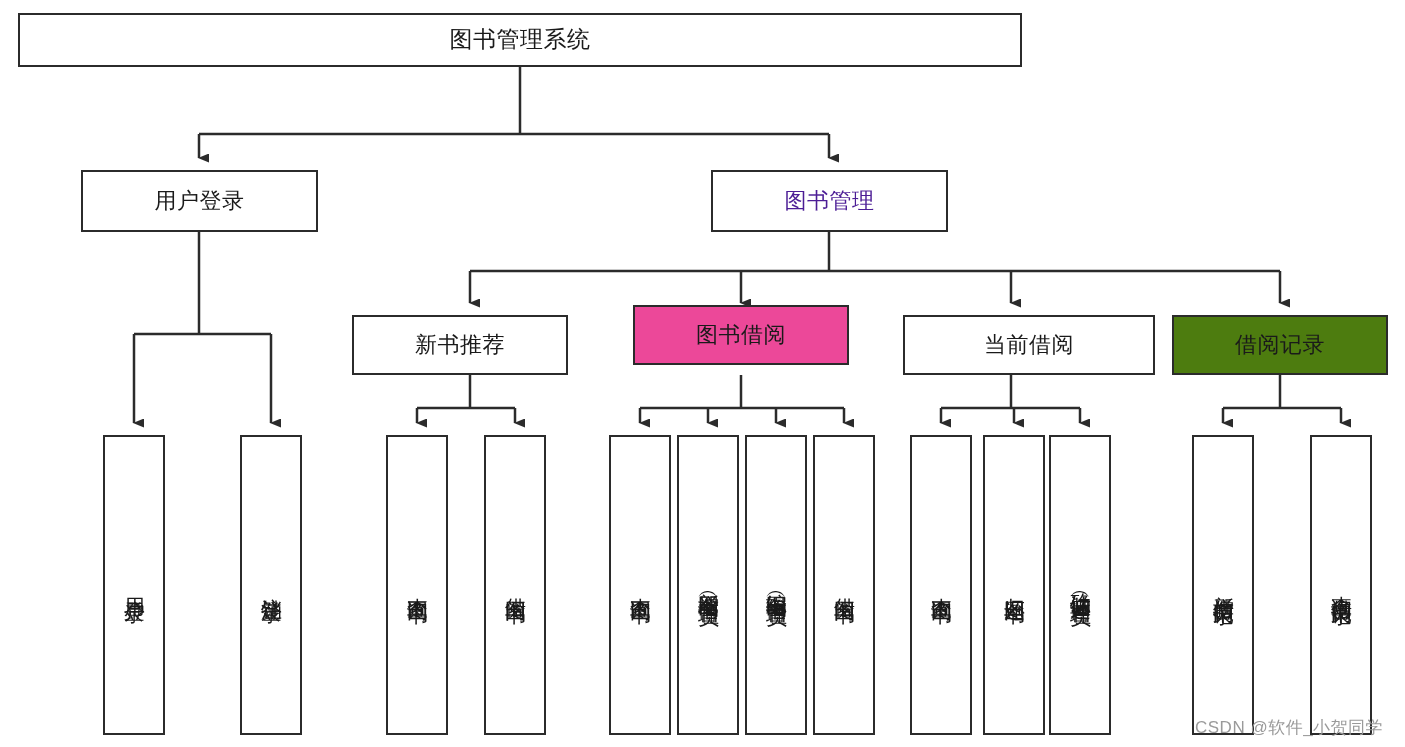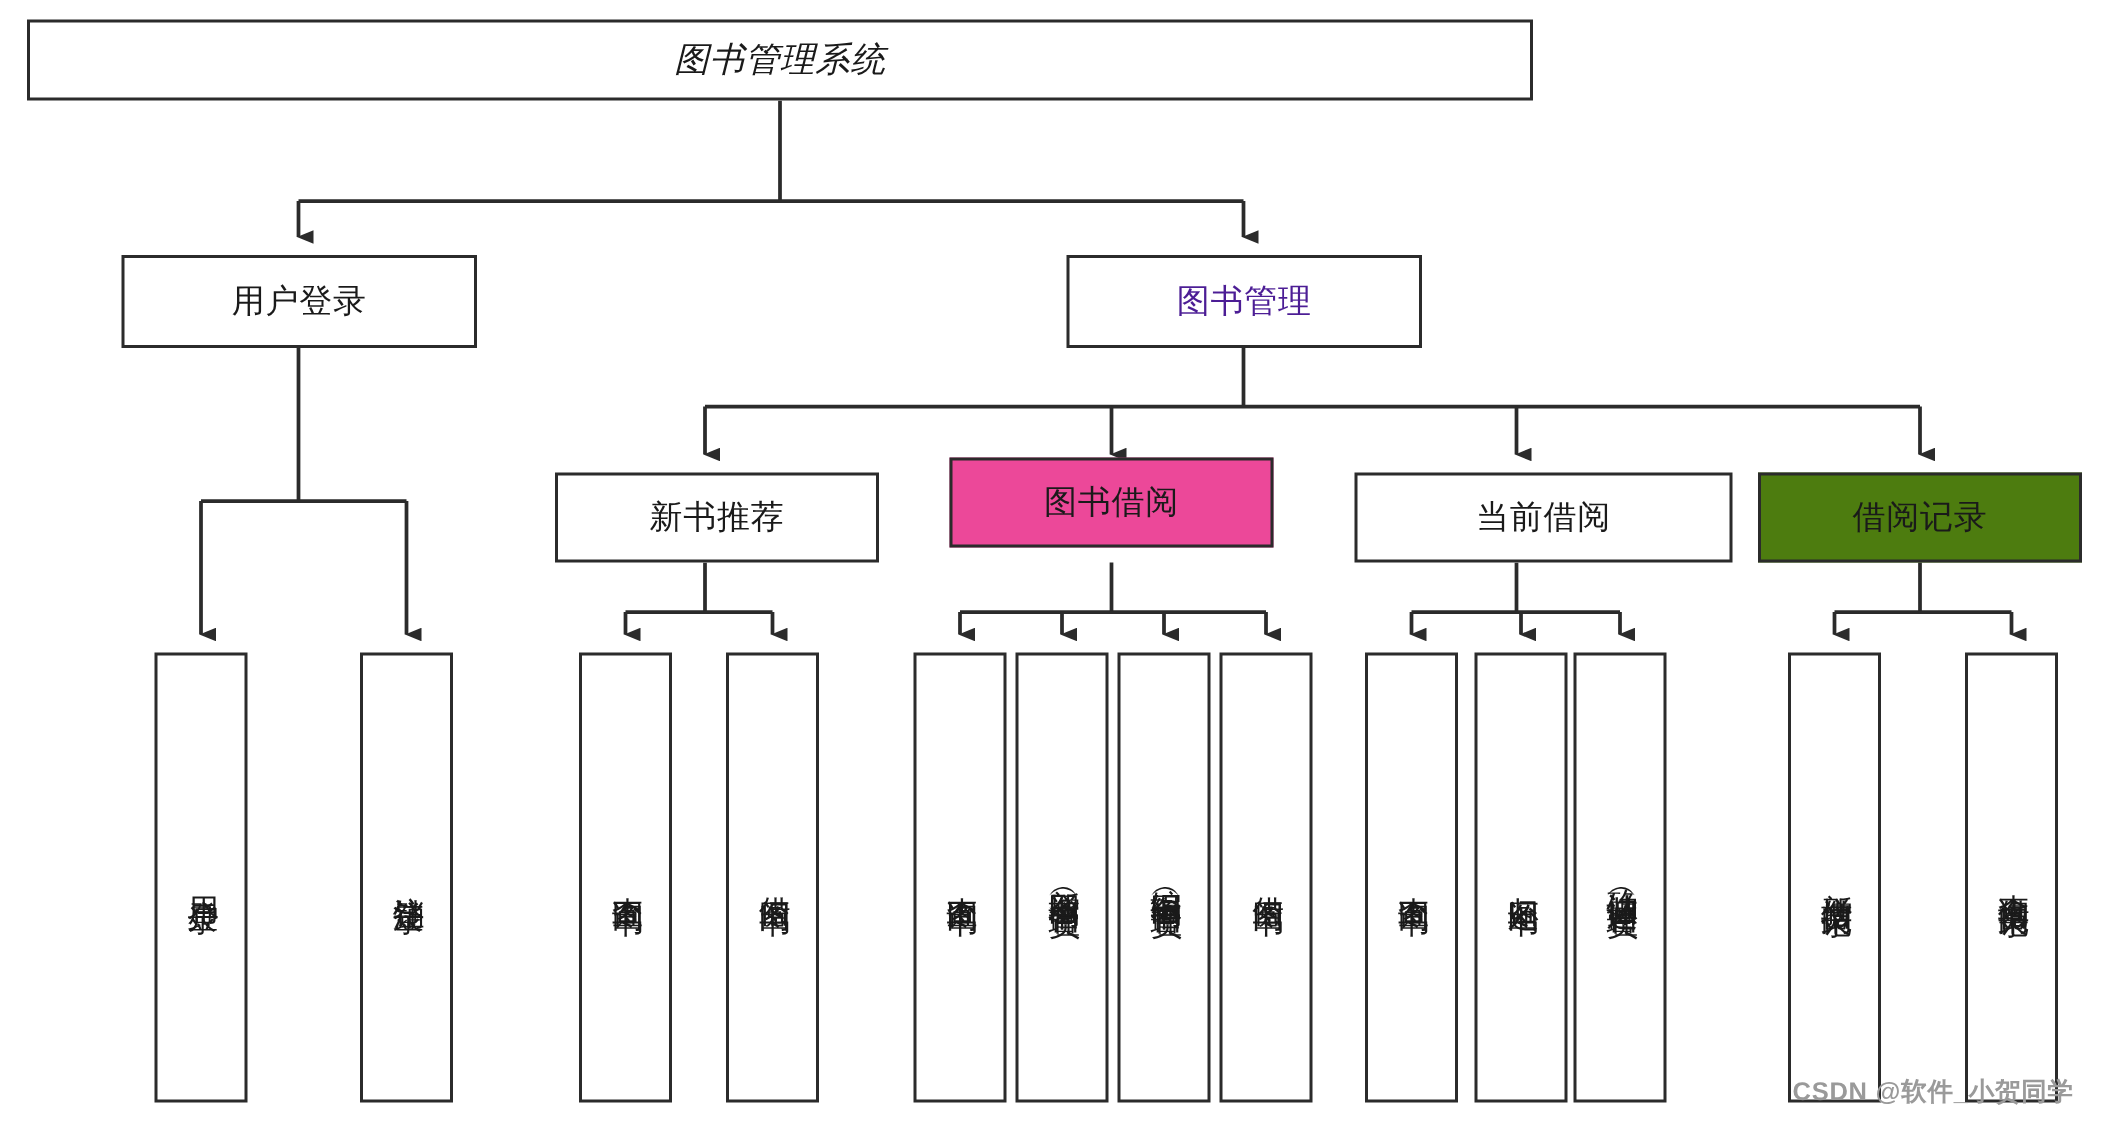--- a/index.html
+++ b/index.html
@@ -53,21 +53,20 @@
   .node-root .node-label-h {
     font-size: 23px;
   }
   .watermark {
     position: absolute;
     font-size: 17px;
     color: #9a9a9a;
     white-space: nowrap;
     letter-spacing: 0.5px;
     user-select: none;
-    font-weight: bold;
   }
 </style>
 </head>
 <body>
 
 <div id="diagram-canvas">
 
   <svg id="diagram-svg" viewBox="0 0 1405 747" xmlns="http://www.w3.org/2000/svg">
     <defs>
       <marker id="arrowhead" markerWidth="9" markerHeight="11" refX="4.5" refY="10" orient="auto" markerUnits="userSpaceOnUse">
@@ -106,29 +105,29 @@
         <line x1="1080" y1="408" x2="1080" y2="423" marker-end="url(#arrowhead)"></line>
         <line x1="1280" y1="375" x2="1280" y2="408"></line>
         <line x1="1223" y1="408" x2="1341" y2="408"></line>
         <line x1="1223" y1="408" x2="1223" y2="423" marker-end="url(#arrowhead)"></line>
         <line x1="1341" y1="408" x2="1341" y2="423" marker-end="url(#arrowhead)"></line>
       </g>
   </svg>
 
   <div id="node-layer">
       <div class="node-box node-root" style="left: 18px; top: 13px; width: 1004px; height: 54px; border-color: rgb(43, 43, 43); background: rgb(255, 255, 255);">
-        <span class="node-label-h" style="color: rgb(26, 26, 26); font-style: italic;">图书管理系统</span>
+        <span class="node-label-h" style="color: rgb(26, 26, 26);">图书管理系统</span>
       </div>
       <div class="node-box" style="left: 81px; top: 170px; width: 237px; height: 62px; border-color: rgb(43, 43, 43); background: rgb(255, 255, 255);">
         <span class="node-label-h" style="color: rgb(26, 26, 26);">用户登录</span>
       </div>
       <div class="node-box" style="left: 711px; top: 170px; width: 237px; height: 62px; border-color: rgb(43, 43, 43); background: rgb(255, 255, 255);">
         <span class="node-label-h" style="color: #4c1d95; font-family: Liberation Serif, serif;">图书管理</span>
       </div>
-      <div class="node-box" style="left: 370px; top: 315px; width: 216px; height: 60px; border-color: rgb(43, 43, 43); background: rgb(255, 255, 255);">
+      <div class="node-box" style="left: 352px; top: 315px; width: 216px; height: 60px; border-color: rgb(43, 43, 43); background: rgb(255, 255, 255);">
         <span class="node-label-h" style="color: rgb(26, 26, 26);">新书推荐</span>
       </div>
       <div class="node-box" style="left: 633px; top: 305px; width: 216px; height: 60px; border-color: rgb(43, 43, 43); background: #ec4899;">
         <span class="node-label-h" style="color: rgb(26, 26, 26);">图书借阅</span>
       </div>
       <div class="node-box" style="left: 903px; top: 315px; width: 252px; height: 60px; border-color: rgb(43, 43, 43); background: rgb(255, 255, 255);">
         <span class="node-label-h" style="color: rgb(26, 26, 26);">当前借阅</span>
       </div>
       <div class="node-box" style="left: 1172px; top: 315px; width: 216px; height: 60px; border-color: rgb(43, 43, 43); background: #4d7c0f;">
         <span class="node-label-h" style="color: rgb(26, 26, 26);">借阅记录</span>

